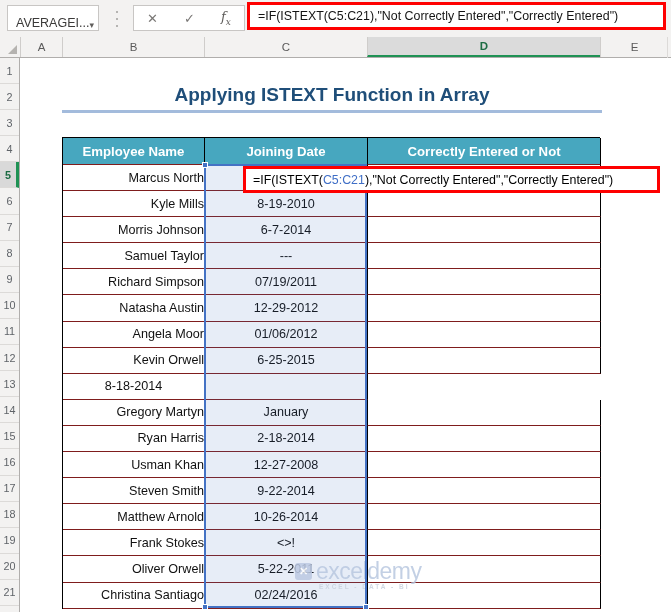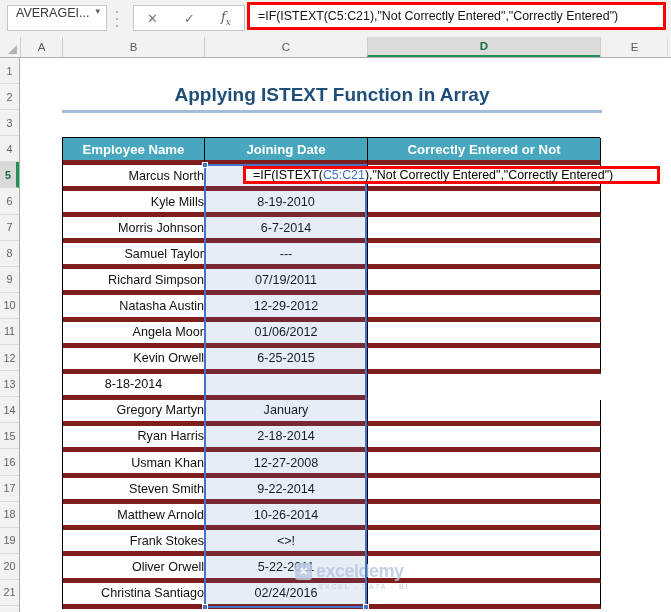--- a/index.html
+++ b/index.html
@@ -4,22 +4,22 @@
 <style>
   * { margin:0; padding:0; box-sizing:border-box; }
   body { font-family:"Liberation Sans", sans-serif; background:#fff; }
   #app {
     position:relative; width:671px; height:612px; background:#fff; overflow:hidden;
   }
 
   
   .topbar { position:absolute; left:0; top:0; width:671px; height:37px; background:#f3f2f1; }
   .name-box {
-    position:absolute; left:7px; top:5px; width:100px; height:26px; background:#fff;
-    border:1px solid #c8c6c4; display:flex; align-items:flex-start; padding:0 6px 0 8px;
+    position:absolute; left:7px; top:5px; width:92px; height:26px; background:#fff;
+    border:1px solid #c8c6c4; display:flex; align-items:flex-end; padding:0 6px 0 8px;
     font-size:12.5px; color:#3b3a39;
   }
   .name-box .caret { margin-left:auto; font-size:9px; color:#605e5c; }
   .dots-sep { position:absolute; left:115px; top:11px; width:4px; height:16px;
     display:flex; flex-direction:column; justify-content:space-between; align-items:center; }
   .dots-sep i { width:2px; height:2px; border-radius:50%; background:#a19f9d; }
   .fx-group {
     position:absolute; left:133px; top:5px; width:112px; height:26px; background:#fff;
     border:1px solid #c8c6c4; display:flex; align-items:center; justify-content:space-around;
   }
@@ -60,48 +60,48 @@
 
   .sheet-title { position:absolute; left:62px; top:24px; width:540px; height:26px;
     line-height:26px; text-align:center; font-weight:bold; font-size:19px; color:#1F4E79; }
   .title-underline { position:absolute; left:62px; top:52px; width:540px; height:3px; background:#A3BBDC; }
 
   
   .xtable { position:absolute; left:62px; top:79px; width:538px;
     border-left:1px solid #000; border-top:1px solid #000; }
   .trow-head { display:grid; grid-template-columns:142px 163px 233px; height:27px; }
   .trow { display:grid; grid-template-columns:142px 163px 233px; height:26.1px; }
-  .tcell { border-right:1px solid #000; border-bottom:5px solid #7f1d1d;
+  .tcell { border-right:1px solid #000; border-bottom:1px solid #7f1d1d;
     display:flex; align-items:center; justify-content:center; font-size:12.6px; color:#111;
     white-space:nowrap; overflow:visible; }
   .thead-cell { background:#47A7BF; color:#fff; font-weight:bold; font-size:13.2px; }
   .cell-name { background:#fff; font-weight:500;justify-content:flex-end; }
   .cell-date, .cell-result { background:transparent; }
 
   
   .range-tint { position:absolute; left:204px; top:106px; width:163px; height:443.7px;
     background:rgba(68,114,196,0.13); z-index:2; }
   .range-border { position:absolute; left:204px; top:106px; width:163px; height:443.7px;
     border:2px solid #4472C4; z-index:4; pointer-events:none; }
   .handle { position:absolute; width:6px; height:6px; background:#4472C4; border:1px solid #fff; }
   .h-tl { left:-4px; top:-4px; }
   .h-bl { left:-4px; bottom:-4px; }
   .h-br { right:-4px; bottom:-4px; }
 
-  .cell-formula-box { position:absolute; left:243px; top:108px; width:417px; height:18px;
+  .cell-formula-box { position:absolute; left:243px; top:108px; width:417px; height:27px;
     background:#fff; border:3px solid #fe0000; z-index:6; display:flex; align-items:center;
     padding-left:7px; font-size:12.4px; color:#000; white-space:nowrap; }
   .ref-blue { color:#3F6EC6; }
 
   
   .watermark { position:absolute; left:295px; top:503px; z-index:3; opacity:0.85; }
   .wm-row { display:flex; align-items:center; }
   .wm-icon { width:17px; height:17px; background:#bcc9e2; border-radius:3px; margin-right:4px;
     color:#fff; font-size:11px; font-weight:bold; display:flex; align-items:center; justify-content:center; }
-  .wm-text { font-size:18px; font-weight:bold; color:#b9c8e0; letter-spacing:-0.5px; line-height:20px; }
+  .wm-text { font-size:23px; font-weight:normal; color:#b9c8e0; letter-spacing:-0.5px; line-height:20px; }
   .wm-sub { font-size:6.5px; letter-spacing:2px; color:#c9d2de; margin:2px 0 0 24px; font-weight:bold; }
 </style>
 </head>
 <body>
 
 <div id="app">
 
   <div class="topbar">
     <div class="name-box">
       <span>AVERAGEI...</span>

